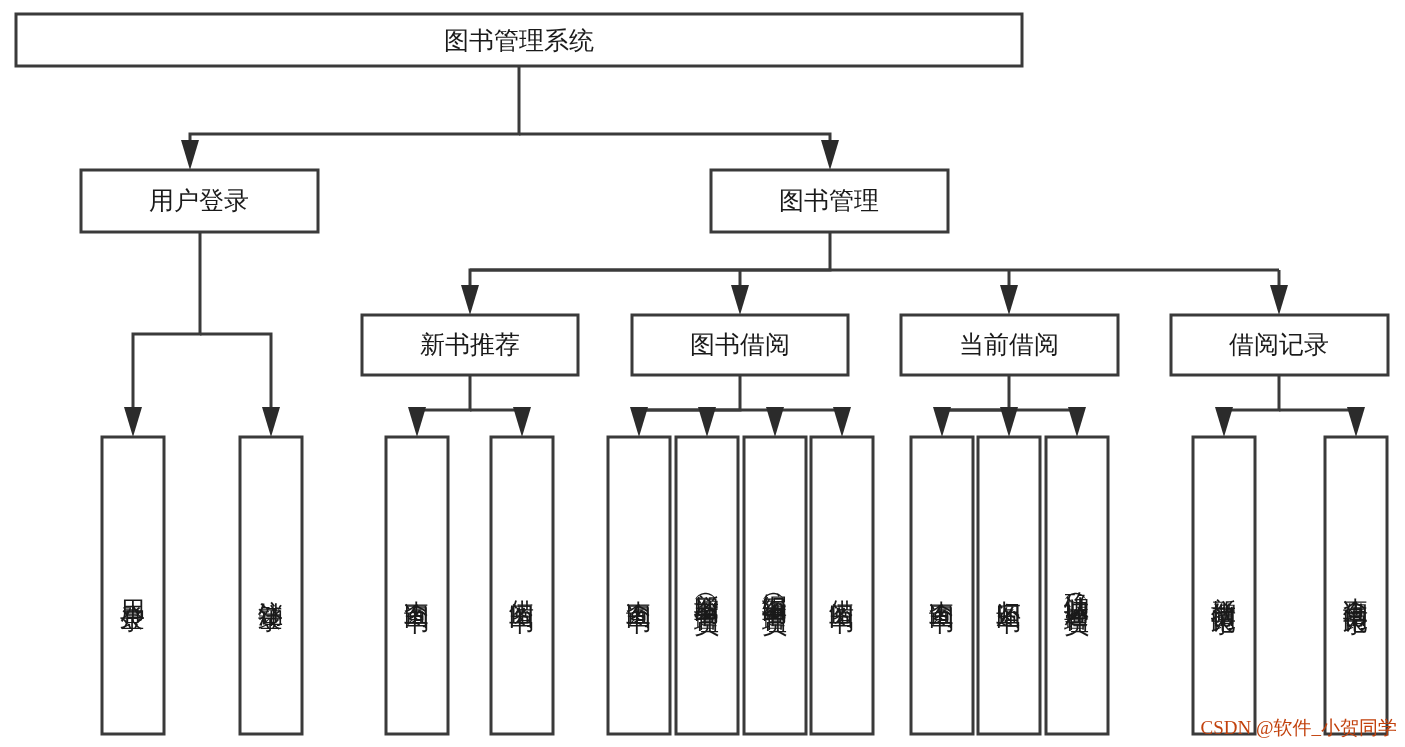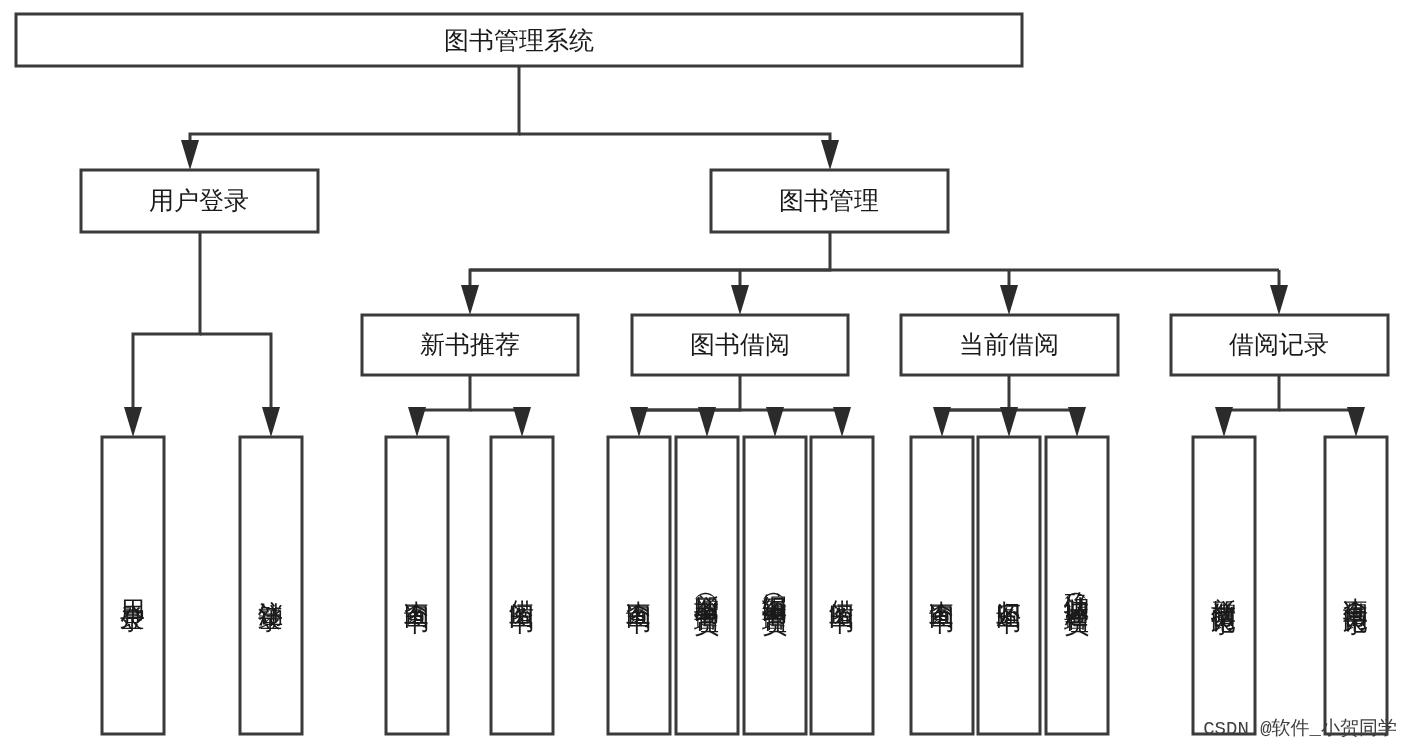--- a/index.html
+++ b/index.html
@@ -56,23 +56,23 @@
     text-orientation: upright;
     glyph-orientation-vertical: 0;
     text-anchor: middle;
     dominant-baseline: central;
     letter-spacing: 3px;
   }
   .watermark {
     position: absolute;
     right: 8px;
     bottom: 6px;
-    font-family: Liberation Mono, monospace;
+    font-family: Liberation Serif, serif;
     font-size: 19px;
-    color: #404040;
+    color: #c2410c;
     white-space: nowrap;
     user-select: none;
   }
 </style>
 </head>
 <body>
 
 <div id="diagram-root">
   <svg class="diagram" viewBox="0 0 1405 747" xmlns="http://www.w3.org/2000/svg">
 

